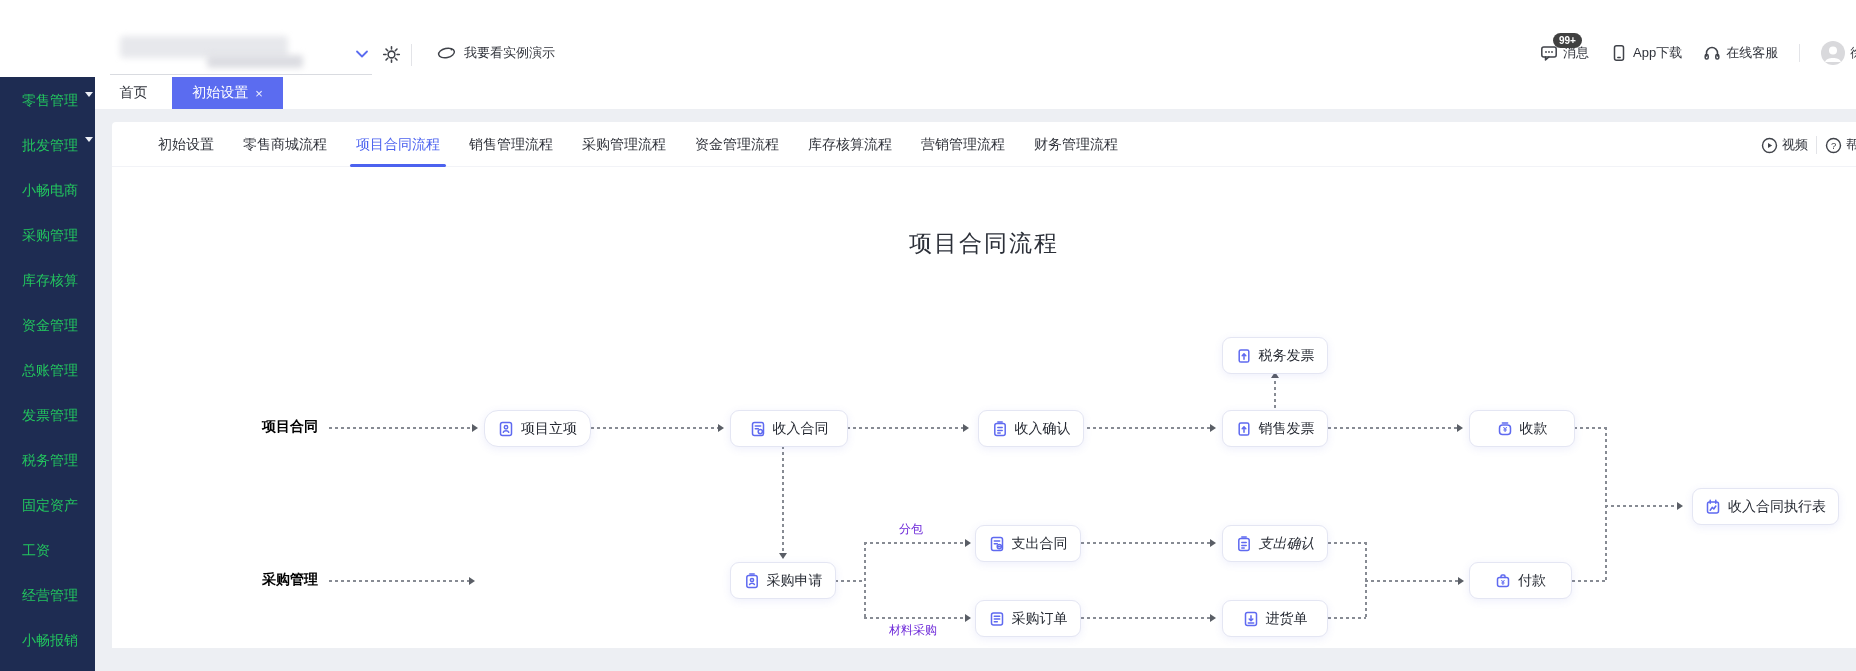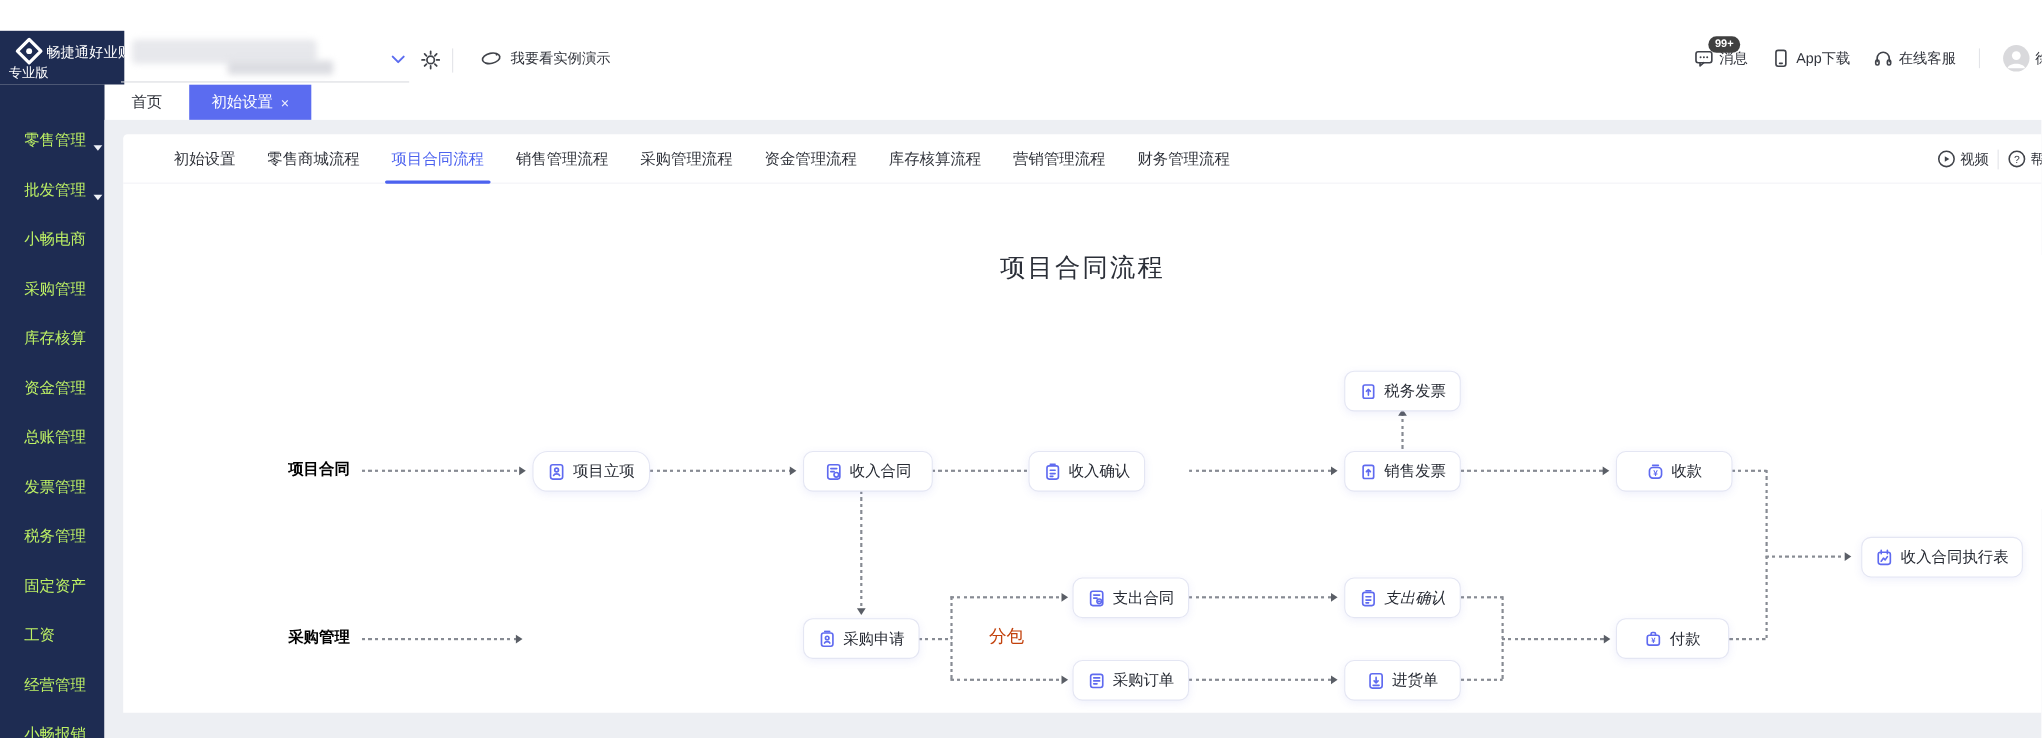--- a/index.html
+++ b/index.html
@@ -25,64 +25,56 @@
          padding:0 6px;border-radius:8px;font-weight:bold;}
   .vdiv{width:1px;height:18px;background:#e3e4e8;}
   .avatar{width:24px;height:24px;border-radius:50%;background:#d9d9dc;overflow:hidden;flex:0 0 auto;}
   
   .tabstrip{position:absolute;left:95px;top:77px;width:1761px;height:32px;background:#fff;display:flex;align-items:stretch;}
   .tab-home{width:77px;display:flex;align-items:center;justify-content:center;font-size:14px;color:#30333b;cursor:pointer;}
   .tab-active{width:111px;background:#5b6cf0;color:#fff;display:flex;align-items:center;justify-content:center;gap:7px;font-size:14px;cursor:pointer;}
   .tab-x{font-size:13px;opacity:.9;}
   
   .sidebar{position:absolute;left:0;top:77px;width:95px;height:594px;background:#1e2c52;padding-top:15px;box-sizing:border-box;}
-  .sbitem{height:45px;display:flex;align-items:flex-end;padding-left:22px;color:#bef264;font-size:14px;cursor:pointer;white-space:nowrap;}
+  .sbitem{height:45px;display:flex;align-items:flex-start;padding-left:22px;color:#22c55e;font-size:14px;cursor:pointer;white-space:nowrap;}
   .caret{width:0;height:0;border-left:4px solid transparent;border-right:4px solid transparent;border-top:5px solid #eef1f8;margin-left:7px;}
   
   .mainbg{position:absolute;left:95px;top:109px;width:1761px;height:562px;background:#edeff3;}
   .card{position:absolute;left:112px;top:122px;width:1744px;height:526px;background:#fff;border-radius:4px 0 0 0;}
   .navrow{position:absolute;left:0;top:0;width:100%;height:45px;display:flex;align-items:center;gap:29px;
           padding-left:46px;box-sizing:border-box;font-size:14px;color:#30333b;border-bottom:1px solid #f2f3f7;}
   .navitem{position:relative;height:45px;line-height:45px;cursor:pointer;white-space:nowrap;}
   .navitem.on{color:#4c62ef;}
   .navitem.on::after{content:"";position:absolute;left:-6px;right:-6px;bottom:0;height:3px;background:#4c62ef;border-radius:2px;}
   .navutils{position:absolute;left:1649px;top:0;height:45px;display:flex;align-items:center;gap:8px;font-size:13px;color:#30333b;white-space:nowrap;}
-  .nu{display:flex;align-items:flex-start;gap:4px;cursor:pointer;}
+  .nu{display:flex;align-items:flex-end;gap:4px;cursor:pointer;}
   
   .flow{position:absolute;left:0;top:0;width:100%;height:100%;}
   .flowtitle{position:absolute;left:0;right:0;top:106px;text-align:center;font-size:23px;font-weight:500;color:#2b2f38;letter-spacing:2px;}
   .rowlabel{position:absolute;font-size:14px;font-weight:600;color:#000000;}
-  .blabel{position:absolute;font-size:16px;color:#c2410c;margin-top:48px;}
+  .blabel{position:absolute;font-size:12px;color:#6d28d9;}
   .node{position:absolute;height:37px;background:#fff;border:1px solid #e4e6f3;border-radius:9px;
         box-shadow:0 2px 8px rgba(88,100,220,.10);display:flex;align-items:center;justify-content:center;gap:7px;
         font-size:14px;font-weight:500;color:#262a33;box-sizing:border-box;cursor:pointer;white-space:nowrap;}
   .node svg{stroke:#5f6af0;fill:none;stroke-width:1.5;stroke-linecap:round;stroke-linejoin:round;flex:0 0 auto;}
   .node svg text{stroke:none;fill:#5f6af0;font-weight:bold;}
   .eh{position:absolute;height:2px;background:repeating-linear-gradient(90deg,#878b93 0 3px,transparent 3px 6px);}
   .ev{position:absolute;width:2px;background:repeating-linear-gradient(180deg,#878b93 0 3px,transparent 3px 6px);}
   .ar::after{content:"";position:absolute;right:-7px;top:-3px;border:4px solid transparent;border-left:6px solid #5a5e66;}
   .au::before{content:"";position:absolute;top:-7px;left:-3px;border:4px solid transparent;border-bottom:6px solid #5a5e66;}
   .ad::after{content:"";position:absolute;bottom:-7px;left:-3px;border:4px solid transparent;border-top:6px solid #5a5e66;}
   .hsvg{stroke:#40434a;fill:none;stroke-width:1.5;stroke-linecap:round;stroke-linejoin:round;}
   .hsvg text{stroke:none;fill:#40434a;}
 </style>
 </head>
 <body>
 
 <div class="topstrip"></div>
 
 <div class="header">
-  <div class="logoblock">
-    <svg class="logoicon" width="27" height="27" viewBox="0 0 24 24">
-      <path d="M12 2.5L21.5 12L12 21.5L2.5 12Z" fill="none" stroke="#fff" stroke-width="2.6" stroke-linejoin="round"></path>
-      <circle cx="12" cy="12" r="2.4" fill="#fff"></circle>
-    </svg>
-    <span class="logotitle">畅捷通好业财</span>
-    <span class="logosub">专业版</span>
-  </div>
   <div class="acct-blur1"></div>
   <div class="acct-blur2"></div>
   <div class="acct-line"></div>
   <svg class="chev" width="14" height="10" viewBox="0 0 14 10">
     <path d="M2 2.5l5 5 5-5" fill="none" stroke="#5b6cf0" stroke-width="1.8" stroke-linecap="round" stroke-linejoin="round"></path>
   </svg>
   <svg class="gear hsvg" width="19" height="19" viewBox="0 0 18 18">
     <circle cx="9" cy="9" r="3.2"></circle>
     <path d="M9 1.6v2.2M9 14.2v2.2M1.6 9h2.2M14.2 9h2.2M3.8 3.8l1.6 1.6M12.6 12.6l1.6 1.6M14.2 3.8l-1.6 1.6M5.4 12.6l-1.6 1.6"></path>
   </svg>
@@ -258,21 +250,21 @@
       <span>项目立项</span>
     </div>
     <div class="node" style="left:618px;top:288px;width:118px;align-items:center;">
       <svg width="16" height="16" viewBox="0 0 16 16">
         <rect x="2.5" y="1.5" width="11" height="13" rx="2"></rect>
           <path d="M5.3 5h5.4M5.3 7.8h3"></path>
           <circle cx="10.3" cy="10.6" r="2.1"></circle>
       </svg>
       <span>收入合同</span>
     </div>
-    <div class="node" style="left:823px;top:288px;width:106px;align-items:center;">
+    <div class="node" style="left:866px;top:288px;width:106px;align-items:center;">
       <svg width="16" height="16" viewBox="0 0 16 16">
         <rect x="2.8" y="2.5" width="10.4" height="12" rx="2"></rect>
           <path d="M5.8 1h4.4M5.8 6.5h4.4M5.8 9.5h4.4M5.8 12h2.4"></path>
       </svg>
       <span>收入确认</span>
     </div>
     <div class="node" style="left:1110px;top:288px;width:106px;">
       <svg width="16" height="16" viewBox="0 0 16 16">
         <rect x="3.2" y="2" width="9.6" height="12" rx="1.6"></rect>
           <path d="M8 11.2V6M6.2 7.7L8 5.9l1.8 1.8"></path>

